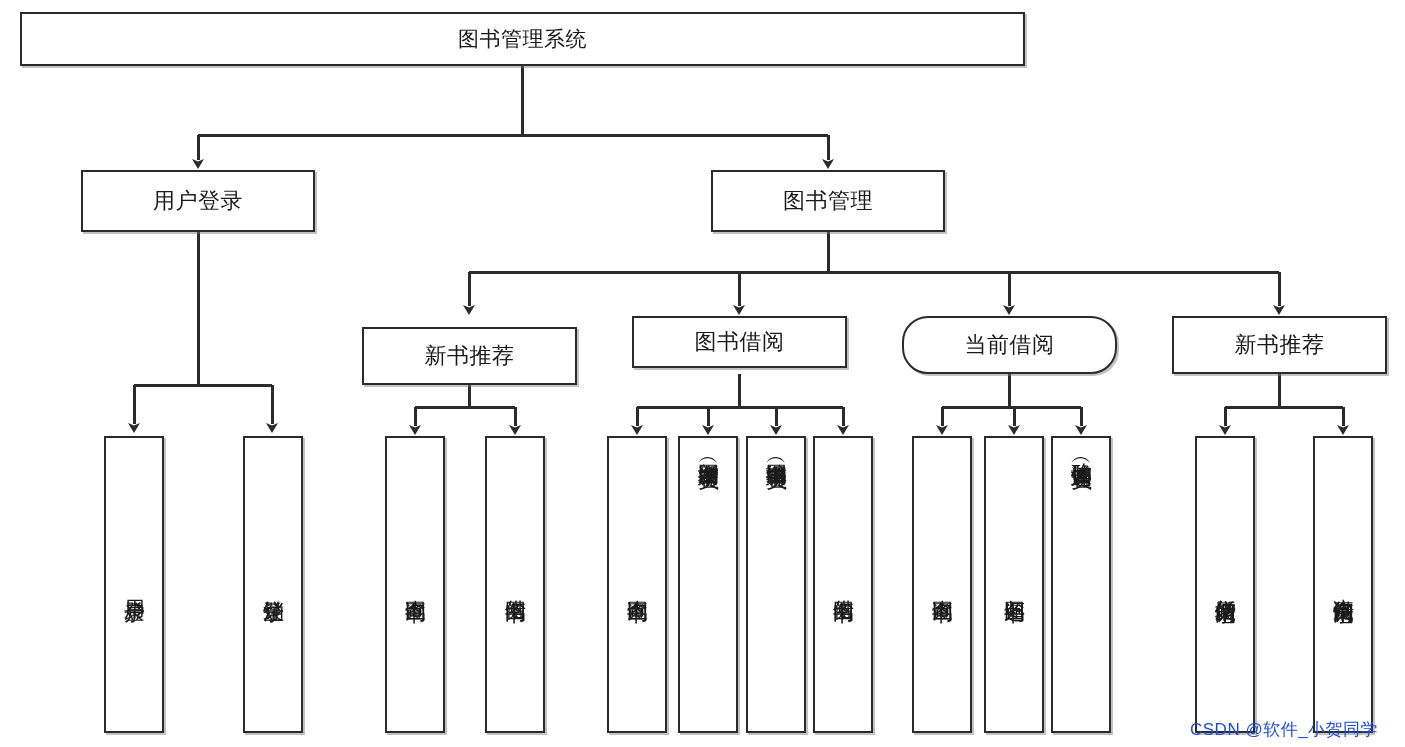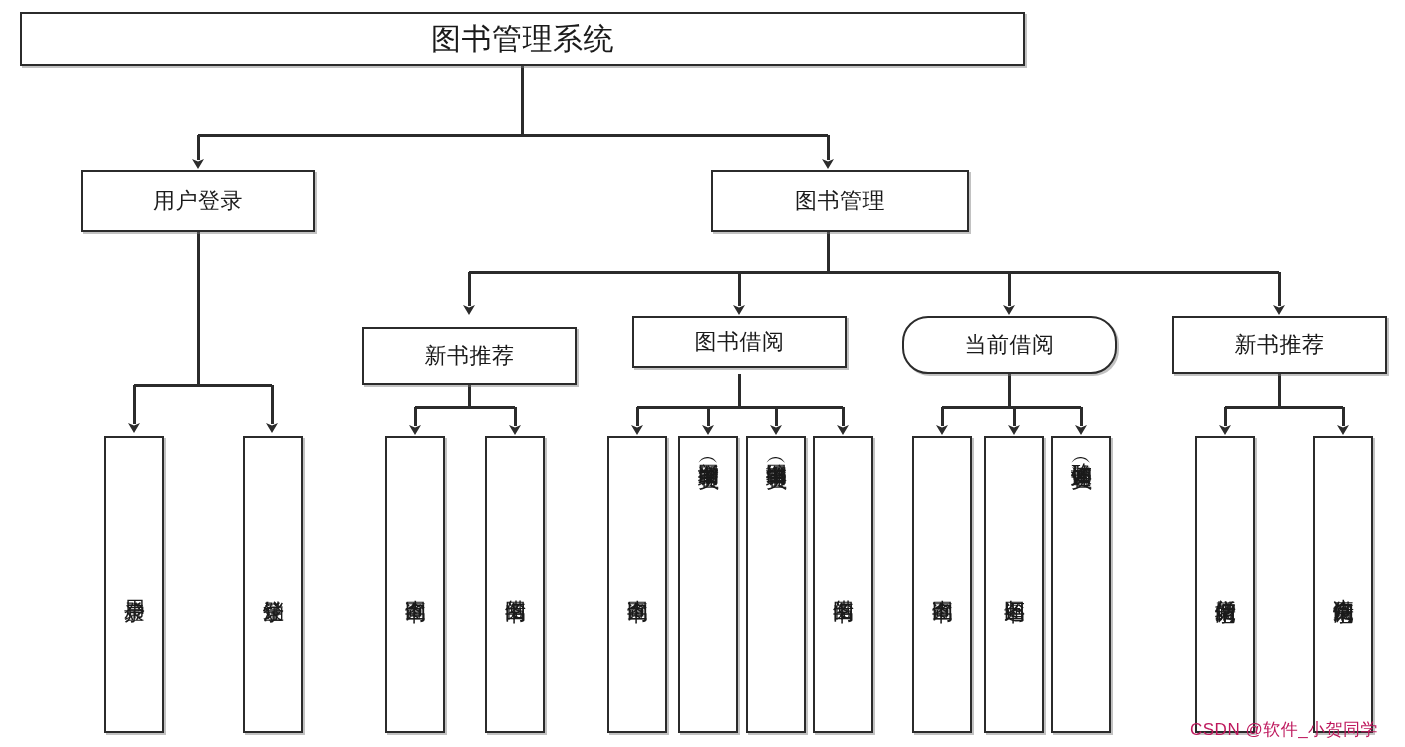--- a/index.html
+++ b/index.html
@@ -37,21 +37,21 @@
     justify-content: center;
     box-shadow: 2px 2px 0 rgba(120,120,120,0.45);
   }
   .node-label {
     color: #1a1a1a;
     font-size: 22px;
     line-height: 1.22;
     letter-spacing: 0.5px;
     white-space: nowrap;
   }
-  .node.level1 .node-label { font-size: 30px; }
+  .node.level1 .node-label { font-size: 21px; }
   .node.level2 .node-label { font-size: 22px; }
   .node.level3 .node-label { font-size: 22px; }
   .node.leaf {
     align-items: flex-start;
     justify-content: center;
     padding-top: 8px;
   }
   .node.leaf .node-label {
     writing-mode: vertical-rl;
     text-orientation: upright;
@@ -131,21 +131,21 @@
     </g>
   </svg>
 
   <div id="nodes-layer">
       <div class="node level1" style="left: 20px; top: 12px; width: 1005px; height: 54px;">
         <span class="node-label">图书管理系统</span>
       </div>
       <div class="node level2" style="left: 81px; top: 170px; width: 234px; height: 62px;">
         <span class="node-label">用户登录</span>
       </div>
-      <div class="node level2" style="left: 711px; top: 170px; width: 258px; height: 62px;">
+      <div class="node level2" style="left: 711px; top: 170px; width: 234px; height: 62px;">
         <span class="node-label">图书管理</span>
       </div>
       <div class="node level3" style="left: 362px; top: 316px; width: 215px; height: 58px; margin-top: 11px;">
         <span class="node-label">新书推荐</span>
       </div>
       <div class="node level3" style="left: 632px; top: 316px; width: 215px; height: 52px;">
         <span class="node-label">图书借阅</span>
       </div>
       <div class="node level3" style="left: 902px; top: 316px; width: 215px; height: 58px; border-radius: 26px;">
         <span class="node-label">当前借阅</span>
@@ -187,14 +187,14 @@
         <span class="node-label">确认归还（管理员）</span>
       </div>
       <div class="node leaf centered" style="left: 1195px; top: 436px; width: 60px; height: 297px;">
         <span class="node-label">新增借阅记录</span>
       </div>
       <div class="node leaf centered" style="left: 1313px; top: 436px; width: 60px; height: 297px;">
         <span class="node-label">查询借阅记录</span>
       </div>
     </div>
 
-  <div class="watermark" style="left: 1190px; top: 718px; color: #be185d;">CSDN @软件_小贺同学</div>
+  <div class="watermark" style="left: 1190px; top: 718px; color: #1d4ed8;">CSDN @软件_小贺同学</div>
 </div>
 
 </body></html>

